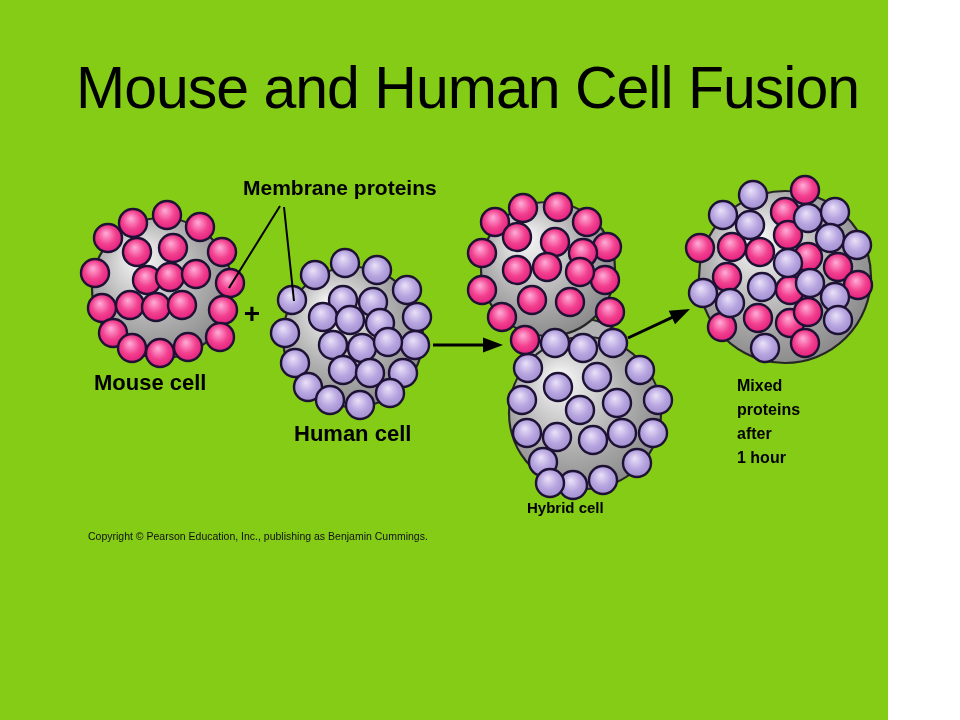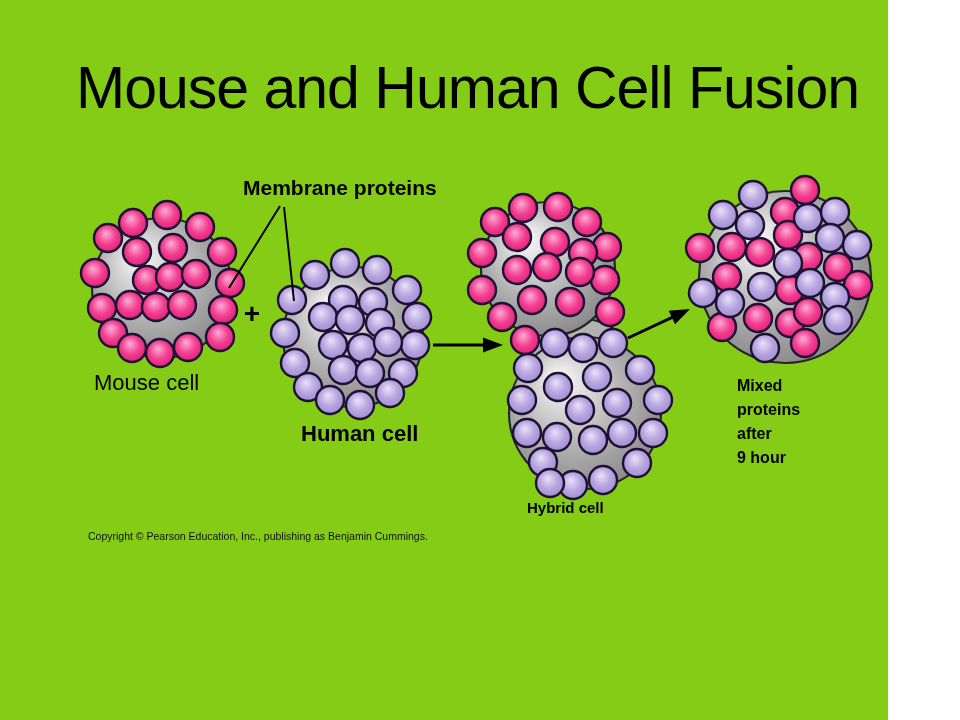--- a/index.html
+++ b/index.html
@@ -12,22 +12,22 @@
     overflow:hidden;
   }
   #diagram-svg{position:absolute;left:0;top:0;}
   .lbl{position:absolute;white-space:nowrap;line-height:1.1;}
   #slide-title{
     left:76px;top:56px;
     font-size:59px;font-weight:400;letter-spacing:-1px;
   }
   #label-membrane-proteins{left:243px;top:176px;font-size:21px;font-weight:700;text-align:center;}
   #plus-sign{left:238px;top:299px;width:28px;font-size:28px;font-weight:700;text-align:center;}
-  #label-mouse-cell{left:94px;top:371px;font-size:22px;font-weight:400;}
-  #label-human-cell{left:301px;top:422px;font-size:22px;font-weight:700;}
+  #label-mouse-cell{left:94px;top:371px;font-size:22px;font-weight:700;}
+  #label-human-cell{left:294px;top:422px;font-size:22px;font-weight:700;}
   #label-hybrid-cell{left:527px;top:500px;font-size:15px;font-weight:700;}
   #label-mixed{left:737px;top:374px;font-size:16px;font-weight:700;line-height:24px;white-space:normal;}
   #copyright-text{left:88px;top:531px;font-size:10.5px;font-weight:400;color:#111;}
 </style>
 </head>
 <body>
 
 <div id="slide">
   <svg id="diagram-svg" width="960" height="720" viewBox="0 0 960 720">
       <defs>
@@ -187,17 +187,17 @@
   <div class="lbl" id="label-mouse-cell">Mouse cell</div>
 
   <div class="lbl" id="label-human-cell">Human cell</div>
 
   <div class="lbl" id="label-hybrid-cell">Hybrid cell</div>
 
   <div class="lbl" id="label-mixed">
     <div>Mixed</div>
     <div>proteins</div>
     <div>after</div>
-    <div>9 hour</div>
+    <div>1 hour</div>
   </div>
 
   <div class="lbl" id="copyright-text">Copyright © Pearson Education, Inc., publishing as Benjamin Cummings.</div>
 </div>
 
 </body></html>

